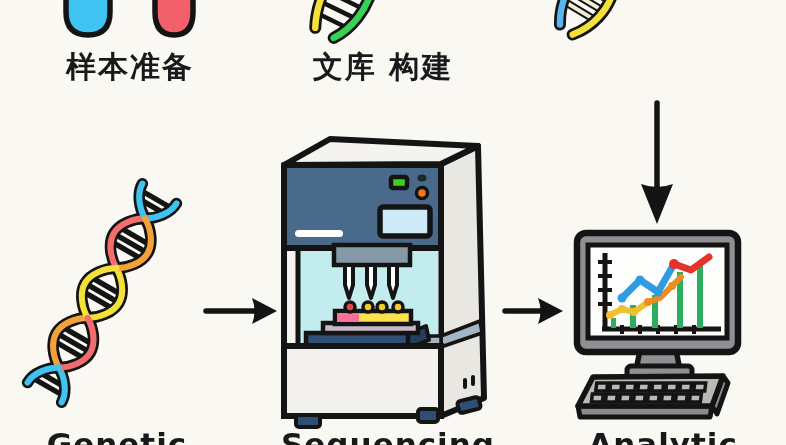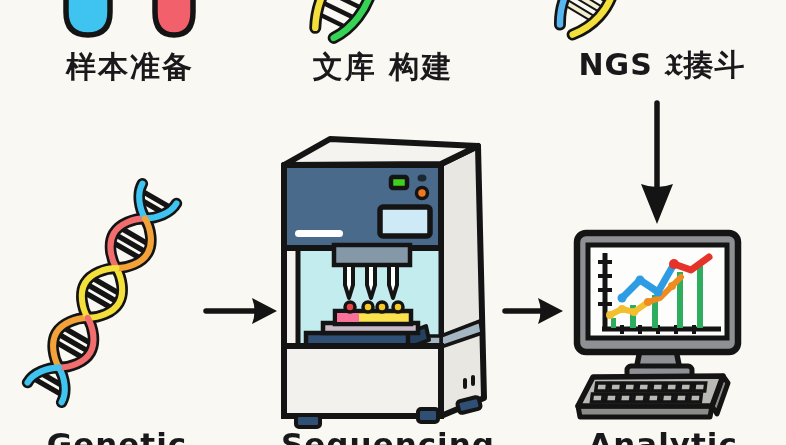--- a/index.html
+++ b/index.html
@@ -64,21 +64,20 @@
         <path d="M-18,-26 C-24,-6 -20,14 -10,30" fill="none" stroke="#141414" stroke-width="12" stroke-linecap="round"></path>
         <path d="M-18,-26 C-24,-6 -20,14 -10,30" fill="none" stroke="#58b6f0" stroke-width="6.5" stroke-linecap="round"></path>
         <path d="M18,-28 C24,-8 20,14 6,32" fill="none" stroke="#141414" stroke-width="12" stroke-linecap="round"></path>
         <path d="M18,-28 C24,-8 20,14 6,32" fill="none" stroke="#f4e03a" stroke-width="6.5" stroke-linecap="round"></path>
       </g>
     </svg>
   </div>
 
   <div class="label cjk lbl-library">文库 构建</div>
   <div class="label cjk lbl-sample">样本准备</div>
-  <div class="label cjk lbl-ngs">NGS 𝔛揍斗</div>
 
   <div class="icon" style="left:635px; top:98px;">
     <svg width="44" height="130" viewBox="0 0 44 130">
       <line x1="22" y1="5" x2="22" y2="92" stroke="#141414" stroke-width="5.5" stroke-linecap="round"></line>
       <path d="M6,86 Q22,92 38,86 L22,126 Z" fill="#141414"></path>
     </svg>
   </div>
 
   <div class="icon" style="left:200px; top:295px;">
     <svg width="80" height="32" viewBox="0 0 80 32">

